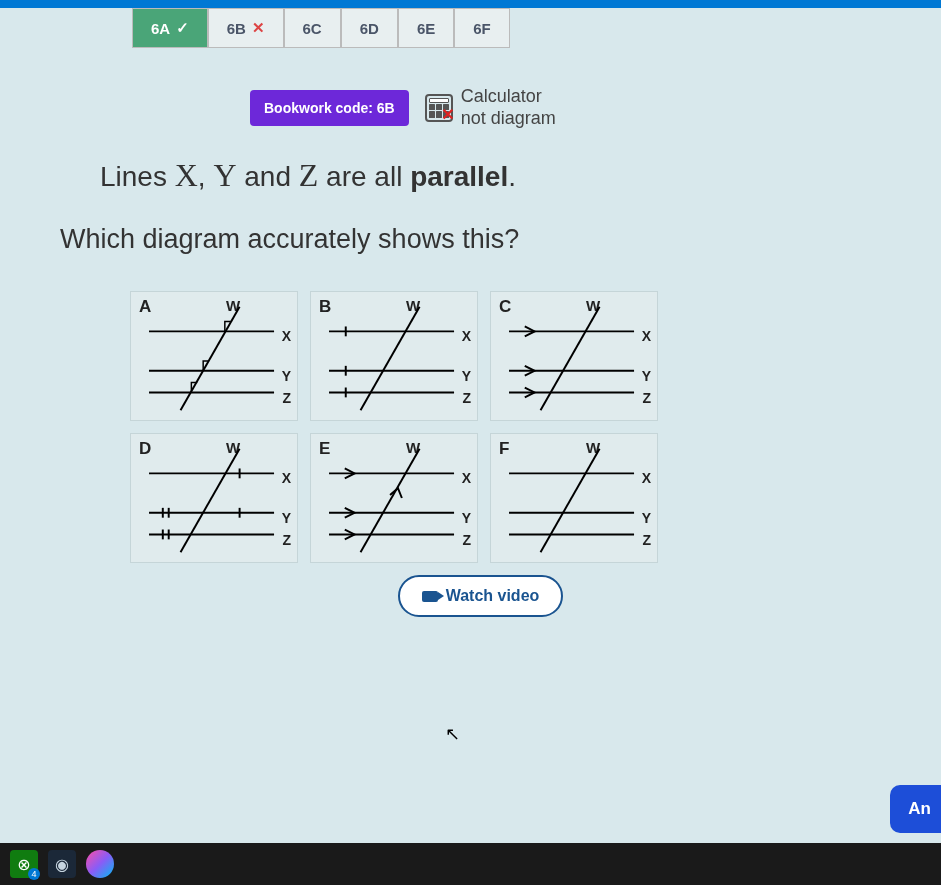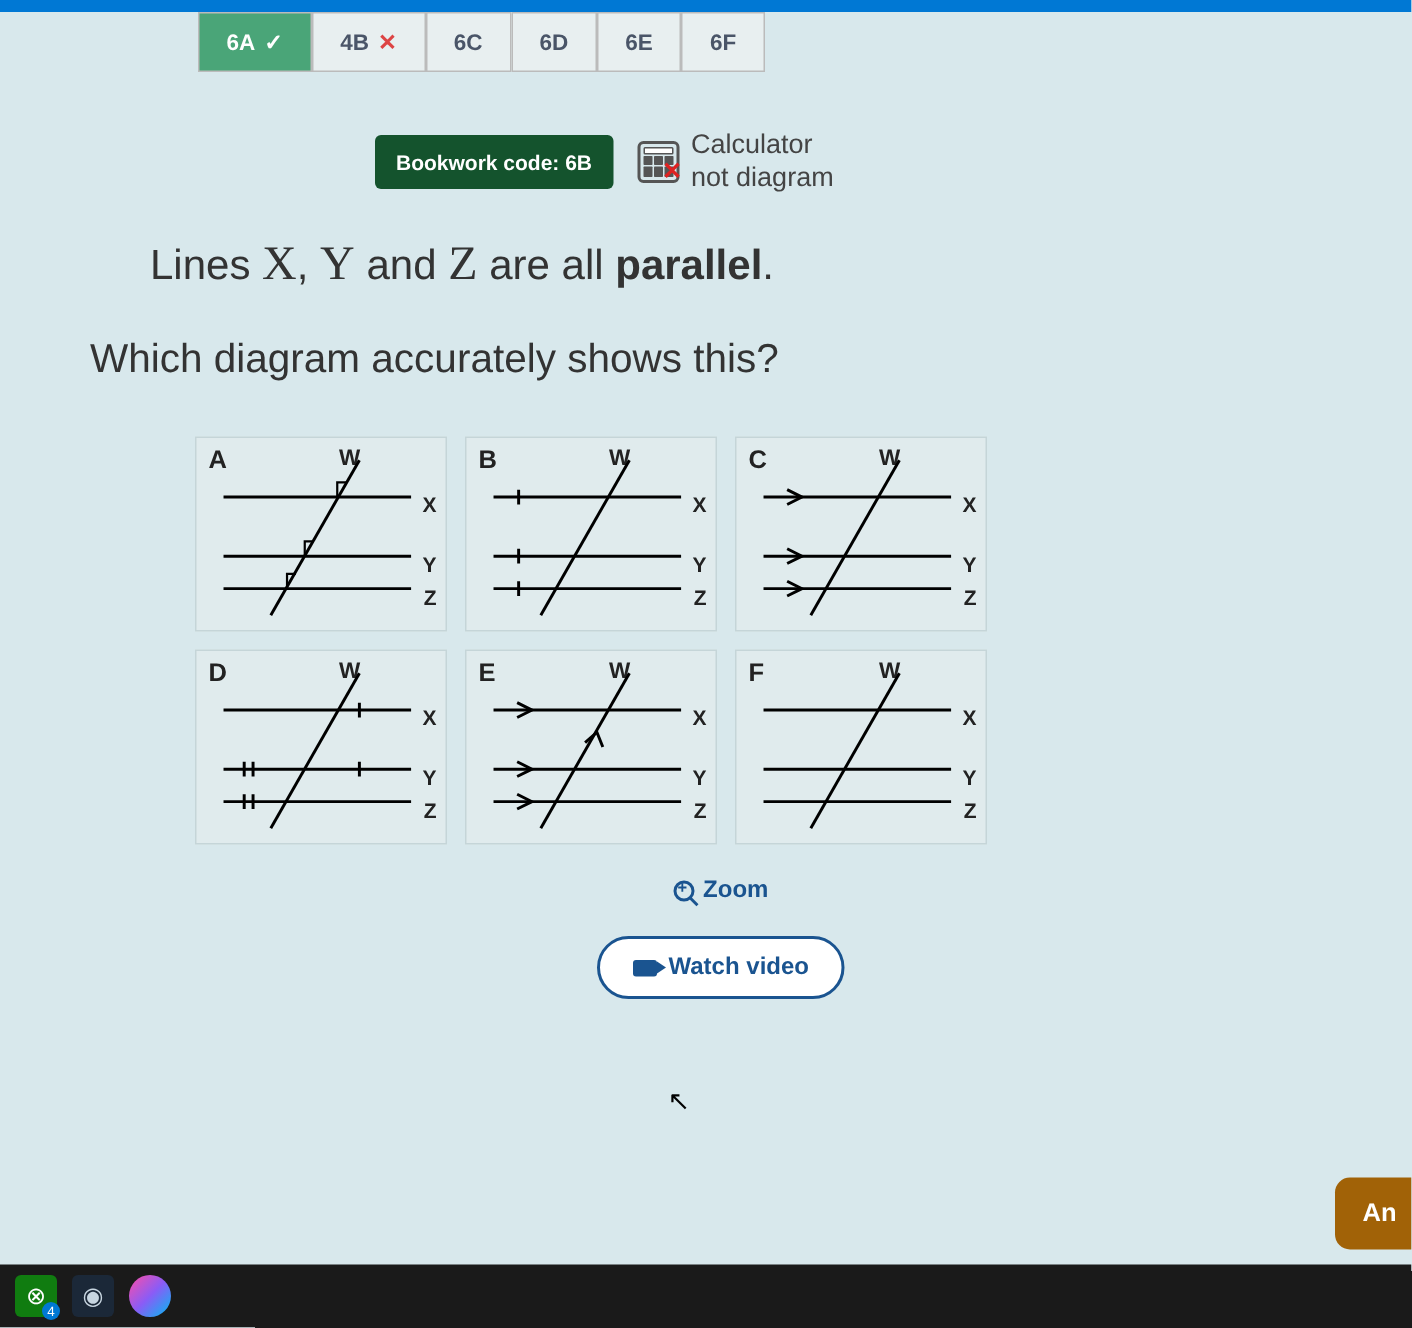--- a/index.html
+++ b/index.html
@@ -42,21 +42,21 @@
     .content {
       padding: 20px 40px 20px 60px;
     }
     .meta-row {
       display: flex;
       align-items: center;
       gap: 16px;
       margin: 18px 0 28px 190px;
     }
     .bookwork-badge {
-      background: #14532d;
+      background: #6d28d9;
       color: #fff;
       padding: 10px 14px;
       border-radius: 4px;
       font-size: 14px;
       font-weight: 600;
     }
     .calc-block {
       display: flex;
       align-items: center;
       gap: 8px;
@@ -235,21 +235,21 @@
       right: -6px;
       top: 1px;
       border-left: 6px solid #1a5490;
       border-top: 4.5px solid transparent;
       border-bottom: 4.5px solid transparent;
     }
     .answer-btn {
       position: absolute;
       right: 0;
       bottom: 52px;
-      background: #a16207;
+      background: #1d4ed8;
       color: #fff;
       padding: 14px 10px 14px 18px;
       border-radius: 10px 0 0 10px;
       font-size: 17px;
       font-weight: 600;
       cursor: pointer;
     }
     .taskbar {
       position: absolute;
       bottom: 0;
@@ -304,21 +304,21 @@
 <body>
 
 <div class="window-top"></div>
 
 <div class="tabs-bar">
   <div class="tab active">
     <span>6A</span>
     <span class="check">✓</span>
   </div>
   <div class="tab">
-    <span>4B</span>
+    <span>6B</span>
     <span class="cross">✕</span>
   </div>
   <div class="tab">
     <span>6C</span>
   </div>
   <div class="tab">
     <span>6D</span>
   </div>
   <div class="tab">
     <span>6E</span>
@@ -459,26 +459,20 @@
         <line x1="50" y1="120" x2="110" y2="15" stroke="#000" stroke-width="2"></line>
       </svg>
       <div class="line-label lx">X</div>
       <div class="line-label ly">Y</div>
       <div class="line-label lz">Z</div>
     </div>
 
   </div>
 
 
-  <div class="zoom-row">
-    <span class="zoom-link">
-      <span class="zoom-icon"></span>
-      <span>Zoom</span>
-    </span>
-  </div>
 
   <div class="watch-row">
     <button class="watch-btn">
       <span class="video-icon"></span>
       <span>Watch video</span>
     </button>
   </div>
 </div>
 
 <div class="answer-btn">

